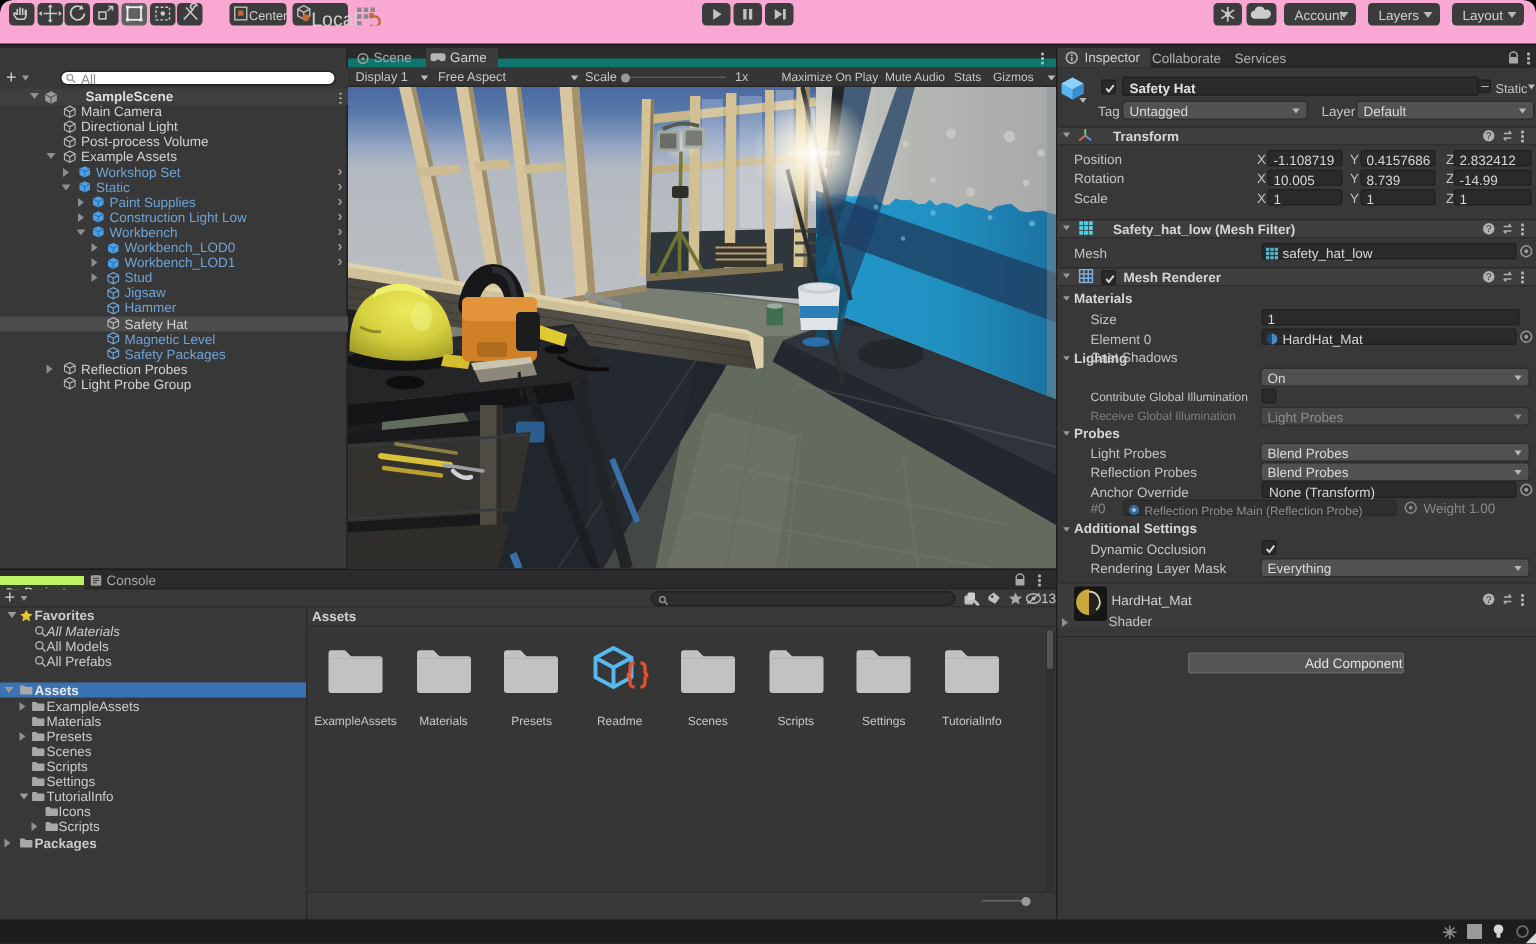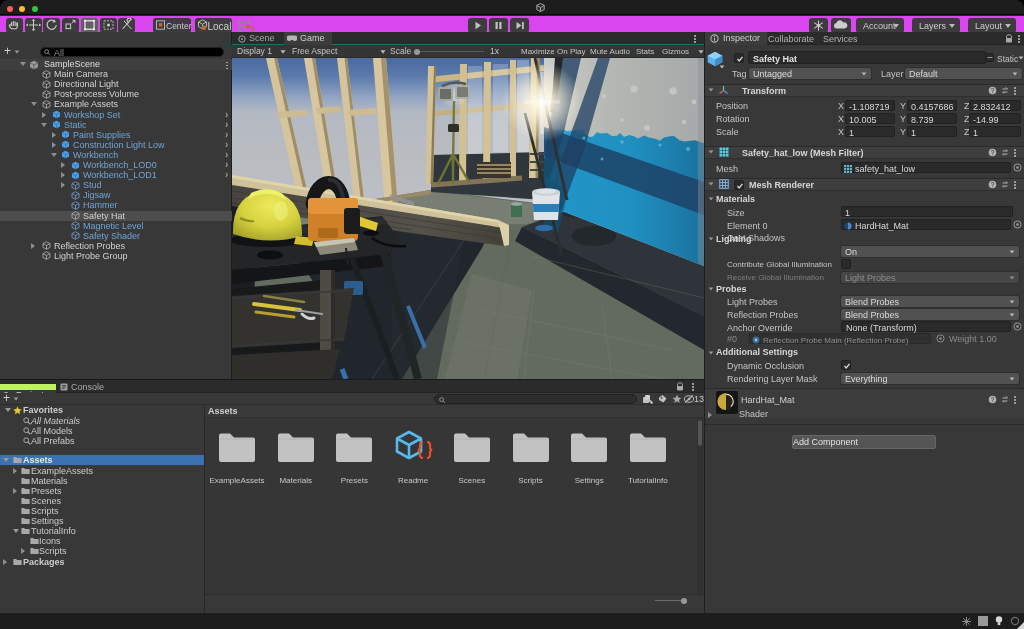--- a/index.html
+++ b/index.html
@@ -27,21 +27,21 @@
   <div class="abs" style="left:6.5px;top:5.5px;width:6px;height:6px;border-radius:50%;background:#f95f57"></div>
   <div class="abs" style="left:19px;top:5.5px;width:6px;height:6px;border-radius:50%;background:#fdbb2f"></div>
   <div class="abs" style="left:31.5px;top:5.5px;width:6px;height:6px;border-radius:50%;background:#28c83f"></div>
   <div class="abs" style="left:536px;top:3px;width:9px;height:9px">
     <svg width="9" height="9" viewBox="0 0 12 12">
         <path d="M6 0.5 11 3.2 V8.8 L6 11.5 1 8.8 V3.2 Z M1 3.2 6 6 11 3.2 M6 6 V11.5" fill="#2f2f2f" stroke="#b8b8b8" stroke-width="1.1"></path>
       </svg>
   </div>
 </div>
 
-<div class="abs" id="maintoolbar" style="left:0;top:16px;width:1024px;height:30px;background:#d946ef;border-bottom:1px solid #1a1a1a">
+<div class="abs" id="maintoolbar" style="left:0;top:0;width:1024px;height:30px;background:#f9a8d4;border-bottom:1px solid #1a1a1a">
   <div class="toolbtn" style="left:6px;width:17px">
       <svg width="17" height="14" viewBox="0 0 17 14">
         <g stroke="#cacaca" stroke-width="1.1" fill="none">
           <path d="M5.5 8 V4 M7.3 8 V3 M9.1 8 V3.5 M10.9 8 V4.5"></path>
           <path d="M5.5 7.5 q-2-1.5-2.3 0 .8 2 2.3 3.3 h4.6 q1.3-1 1.3-2.8 V4.5"></path>
         </g>
       </svg>
     </div>
   <div class="toolbtn" style="left:24.7px;width:17px">
       <svg width="17" height="14" viewBox="0 0 17 14">
@@ -96,21 +96,21 @@
         </g>
       </svg>
     </div>
   <div class="toolbtn" style="left:153px;width:38px;font-size:8.5px">
       <svg width="11" height="14" viewBox="0 0 11 14" style="position:absolute;left:2px">
         <rect x="1.5" y="2.8" width="8" height="8.4" fill="none" stroke="#b5b5b5" stroke-width="1"></rect>
         <rect x="3.8" y="5.1" width="3.4" height="3.4" fill="#c06a34"></rect>
       </svg>
       <span style="position:absolute;left:13px;top:3px;color:#cfcfcf">Center</span>
     </div>
-  <div class="toolbtn" style="left:194.5px;width:37.5px;font-size:10px">
+  <div class="toolbtn" style="left:194.5px;width:37.5px;font-size:13px">
       <svg width="11" height="14" viewBox="0 0 11 14" style="position:absolute;left:2px">
         <path d="M5.5 1.8 9.5 4 V8.6 L5.5 10.8 1.5 8.6 V4 Z M1.5 4 5.5 6.2 9.5 4 M5.5 6.2 V10.8" fill="none" stroke="#b5b5b5" stroke-width="1"></path>
         <circle cx="6.8" cy="9.8" r="2.3" fill="#c06a34"></circle>
       </svg>
       <span style="position:absolute;left:13px;top:3px;color:#cfcfcf">Local</span>
     </div>
   <div class="abs" style="left:237px;top:3.5px">
       <svg width="17" height="13" viewBox="0 0 17 13">
         <g fill="#8a8a8a">
           <rect x="1" y="1" width="3" height="3"></rect>
@@ -168,36 +168,36 @@
       <span class="tri" style="position:absolute;right:5px;top:6px"></span>
     </div>
 </div>
 
 <div class="abs" id="hierarchy" style="left:0;top:32px;width:232px;height:347px;background:#383838;border-right:1px solid #1f1f1f">
 
 
   <div class="abs" style="left:0;top:13px;width:232px;height:13px;background:#383838">
     <span style="position:absolute;left:4px;top:-1px;font-size:12px;color:#d0d0d0">+</span>
     <span class="tri" style="position:absolute;left:14px;top:5px;border-top-color:#9a9a9a;transform:scale(0.8)"></span>
-    <div class="field" style="left:40px;top:1.5px;width:184px;height:10px;border-radius:5px;background:#000000">
+    <div class="field" style="left:40px;top:1.5px;width:184px;height:10px;border-radius:5px;background:#ffffff">
       <svg width="7" height="7" viewBox="0 0 8 8" style="position:absolute;left:3px;top:1.5px">
           <circle cx="3" cy="3" r="2.2" fill="none" stroke="#9a9a9a" stroke-width="1"></circle>
           <path d="M4.8 4.8 L7 7" stroke="#9a9a9a" stroke-width="1"></path>
         </svg>
       <span style="position:absolute;left:13px;top:1px;color:#8a8a8a">All</span>
     </div>
   </div>
 
   <div class="hrow" style="top:27px;height:11px;background:#3f3f3f">
     <span class="arr-d" style="left:20px;top:3px"></span>
     <svg width="10" height="10" viewBox="0 0 12 12" style="position:absolute;left:29px;top:0.5px">
         <path d="M6 1 10.7 3.4 V8.6 L6 11 1.3 8.6 V3.4 Z" fill="#9a9a9a"></path>
         <path d="M1.3 3.4 6 6 10.7 3.4 M6 6 V11" stroke="#555" stroke-width="0.9" fill="none"></path>
       </svg>
-    <span class="lbl" style="left:44px;font-weight:normal;color:#dedede">SampleScene</span>
+    <span class="lbl" style="left:57px;font-weight:bold;color:#dedede">SampleScene</span>
     <div class="dots3" style="left:226px;top:2.5px">
         <i></i>
         <i></i>
         <i></i>
       </div>
   </div>
   <div class="hrow" style="top:37.1px;">
       <svg width="9" height="9" viewBox="0 0 12 12" style="position:absolute;left:42px;top:0.5px">
         <path d="M6 1 10.7 3.4 V8.6 L6 11 1.3 8.6 V3.4 Z M1.3 3.4 6 6 10.7 3.4 M6 6 V11" fill="none" stroke="#b8b8b8" stroke-width="1"></path>
       </svg>
@@ -313,40 +313,40 @@
   <div class="hrow" style="top:188.6px;">
       <svg width="9" height="9" viewBox="0 0 12 12" style="position:absolute;left:71px;top:0.5px">
         <path d="M6 1 10.7 3.4 V8.6 L6 11 1.3 8.6 V3.4 Z M1.3 3.4 6 6 10.7 3.4 M6 6 V11" fill="none" stroke="#71a7dd" stroke-width="1"></path>
       </svg>
       <span class="lbl" style="left:83px;color:#6fa3d6">Magnetic Level</span>
     </div>
   <div class="hrow" style="top:198.7px;">
       <svg width="9" height="9" viewBox="0 0 12 12" style="position:absolute;left:71px;top:0.5px">
         <path d="M6 1 10.7 3.4 V8.6 L6 11 1.3 8.6 V3.4 Z M1.3 3.4 6 6 10.7 3.4 M6 6 V11" fill="none" stroke="#71a7dd" stroke-width="1"></path>
       </svg>
-      <span class="lbl" style="left:83px;color:#6fa3d6">Safety Shader</span>
+      <span class="lbl" style="left:83px;color:#6fa3d6">Safety Packages</span>
     </div>
   <div class="hrow" style="top:208.8px;">
       <span class="arr-r" style="left:31px;top:2px"></span>
       <svg width="9" height="9" viewBox="0 0 12 12" style="position:absolute;left:42px;top:0.5px">
         <path d="M6 1 10.7 3.4 V8.6 L6 11 1.3 8.6 V3.4 Z M1.3 3.4 6 6 10.7 3.4 M6 6 V11" fill="none" stroke="#b8b8b8" stroke-width="1"></path>
       </svg>
       <span class="lbl" style="left:54px;color:#d2d2d2">Reflection Probes</span>
     </div>
   <div class="hrow" style="top:218.9px;">
       <svg width="9" height="9" viewBox="0 0 12 12" style="position:absolute;left:42px;top:0.5px">
         <path d="M6 1 10.7 3.4 V8.6 L6 11 1.3 8.6 V3.4 Z M1.3 3.4 6 6 10.7 3.4 M6 6 V11" fill="none" stroke="#b8b8b8" stroke-width="1"></path>
       </svg>
       <span class="lbl" style="left:54px;color:#d2d2d2">Light Probe Group</span>
     </div>
 
 </div>
 
 <div class="abs" id="gamepanel" style="left:232px;top:32px;width:472px;height:347px;background:#383838">
-  <div class="abs" style="left:0;top:0;width:472px;height:13px;background:#2b2b2b;border-bottom:1px solid #0f766e">
+  <div class="abs" style="left:0;top:0;width:472px;height:13px;background:#2b2b2b;border-bottom:6px solid #0f766e">
     <div class="abs" style="left:4px;top:0;width:46px;height:13px;line-height:13px">
       <svg width="8" height="8" viewBox="0 0 8 8" style="position:absolute;left:2px;top:2.5px">
           <circle cx="4" cy="4" r="3.2" fill="none" stroke="#9f9f9f" stroke-width="1"></circle>
           <circle cx="4" cy="4" r="1" fill="#9f9f9f"></circle>
         </svg>
       <span style="position:absolute;left:13px;color:#a8a8a8">Scene</span>
     </div>
     <div class="abs" style="left:52px;top:0;width:48px;height:13px;background:#3c3c3c;line-height:13px">
       <svg width="10" height="7" viewBox="0 0 10 7" style="position:absolute;left:3px;top:3px">
           <path d="M2.2 0.5 h5.6 a2.7 2.7 0 0 1 0 5.4 q-1.4 0 -2-1 h-1.6 q-.6 1 -2 1 a2.7 2.7 0 0 1 0-5.4z" fill="#b5b5b5"></path>
@@ -861,21 +861,21 @@
       </svg>
       <div class="dots3" style="left:309px;top:7px">
         <i></i>
         <i></i>
         <i></i>
       </div>
  <span class="arr-r" style="left:3px;top:23px"></span>
  <span class="ilabel" style="left:34px;top:20px">Shader</span>
 </div>
 <div class="abs" style="left:0;top:392px;width:320px;height:1px;background:#2a2a2a"></div>
-<div class="abs" style="left:87px;top:403px;width:144px;height:14px;background:#555555;border:1px solid #666;border-radius:2px;text-align:left;line-height:13px;color:#e2e2e2">Add Component</div>
+<div class="abs" style="left:87px;top:403px;width:144px;height:14px;background:#555555;border:1px solid #666;border-radius:2px;text-align:right;line-height:13px;color:#e2e2e2">Add Component</div>
 
 </div>
 
 <div class="abs" id="project" style="left:0;top:379px;width:704px;height:234px;background:#383838;border-top:1px solid #1a1a1a">
 <div class="abs" style="left:0;top:0;width:704px;height:13px;background:#2b2b2b;border-bottom:1px solid #232323">
  <div class="abs" style="left:0;top:4px;width:56px;height:13px;background:#383838;border-top:6px solid #bef264;line-height:11px">
         <svg width="9" height="8" viewBox="0 0 12 10" style="position:absolute;left:4px;top:1px">
           <path d="M0.5 1.8 Q0.5 1 1.3 1 H4.2 L5.5 2.4 H10.7 Q11.5 2.4 11.5 3.2 V8.2 Q11.5 9 10.7 9 H1.3 Q0.5 9 0.5 8.2 Z" fill="#b0b0b0"></path>
         </svg>
         <span style="position:absolute;left:16px;color:#d8d8d8">Project</span>

